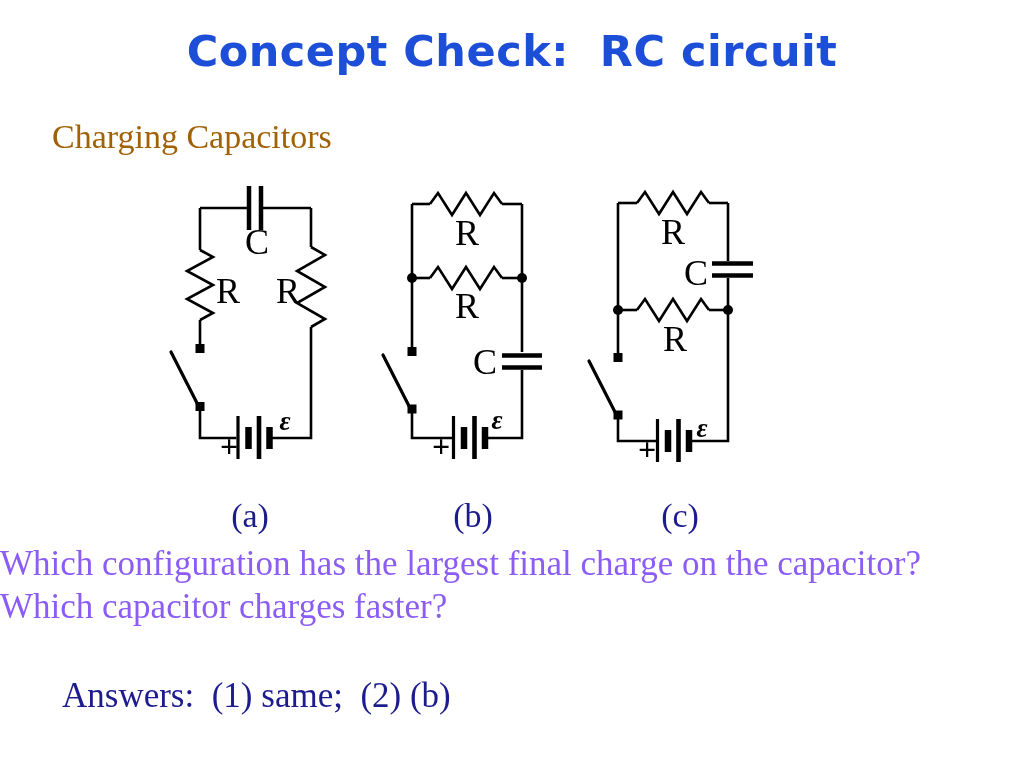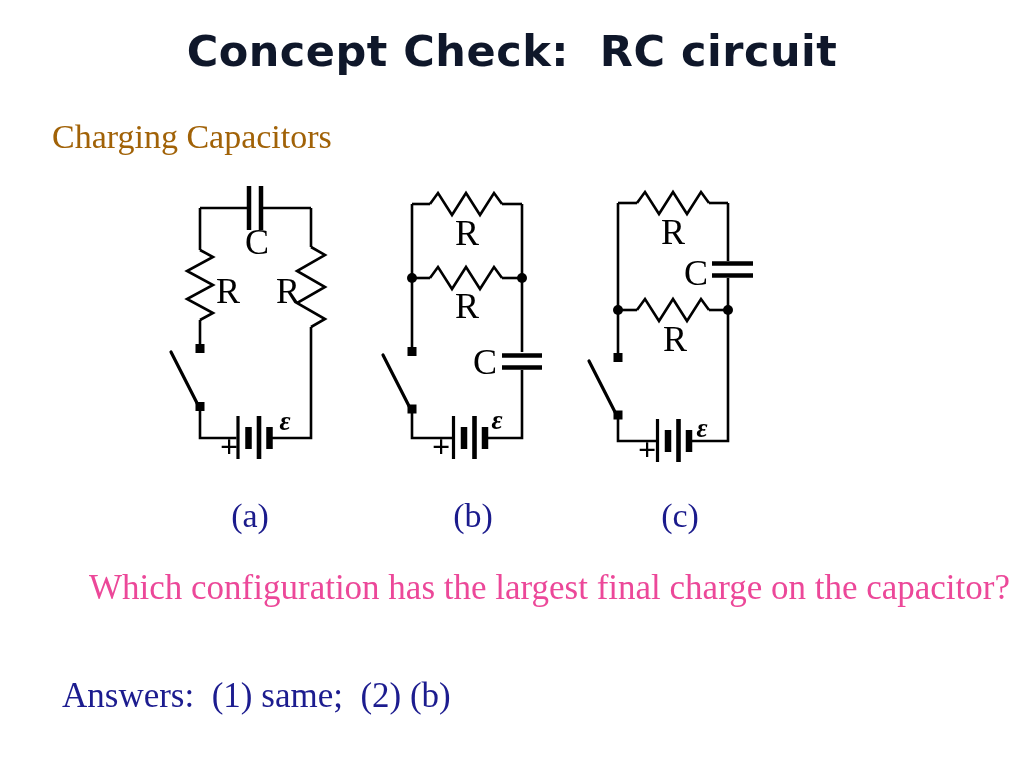--- a/index.html
+++ b/index.html
@@ -10,21 +10,21 @@
     overflow:hidden;
     font-family:"Liberation Serif", serif;
   }
   .pre{white-space:pre;}
   #title{
     position:absolute;top:26px;left:0;width:1024px;
     text-align:center;
     font-family:"DejaVu Sans", sans-serif;
     font-weight:bold;
     font-size:43px;
-    color:#0f172a;
+    color:#1d4ed8;
     letter-spacing:0.5px;
   }
   #subtitle{
     position:absolute;top:118px;left:52px;
     font-size:34px;
     color:#a16207;
   }
   #circuits-svg{
     position:absolute;left:140px;top:175px;
   }
@@ -42,24 +42,23 @@
     position:absolute;top:496px;width:80px;
     text-align:center;
     font-size:34px;line-height:40px;
     color:#1b1b8c;
   }
   #caption-a{left:210px;}
   #caption-b{left:433px;}
   #caption-c{left:640px;}
   #question{
     position:absolute;top:542px;left:0;width:1010px;
-    text-align:right;
+    text-align:left;
     font-size:35px;line-height:43px;
-    color:#ec4899;
-    margin-top:24px;
+    color:#8b5cf6;
   }
   #answers{
     position:absolute;top:676px;left:62px;
     font-size:35px;
     color:#1c1c8f;
   }
 </style>
 </head>
 <body>
 
@@ -194,17 +193,18 @@
       <text class="emf" x="702" y="437" text-anchor="middle">ε</text>
     </g>
   </svg>
 
   <div id="caption-a" class="caption">(a)</div>
   <div id="caption-b" class="caption">(b)</div>
   <div id="caption-c" class="caption">(c)</div>
 
   <div id="question">
     <div>Which configuration has the largest final charge on the capacitor?</div>
+    <div>Which capacitor charges faster?</div>
   </div>
 
   <div id="answers" class="pre">Answers:  (1) same;  (2) (b)</div>
 
 </div>
 
 </body></html>

